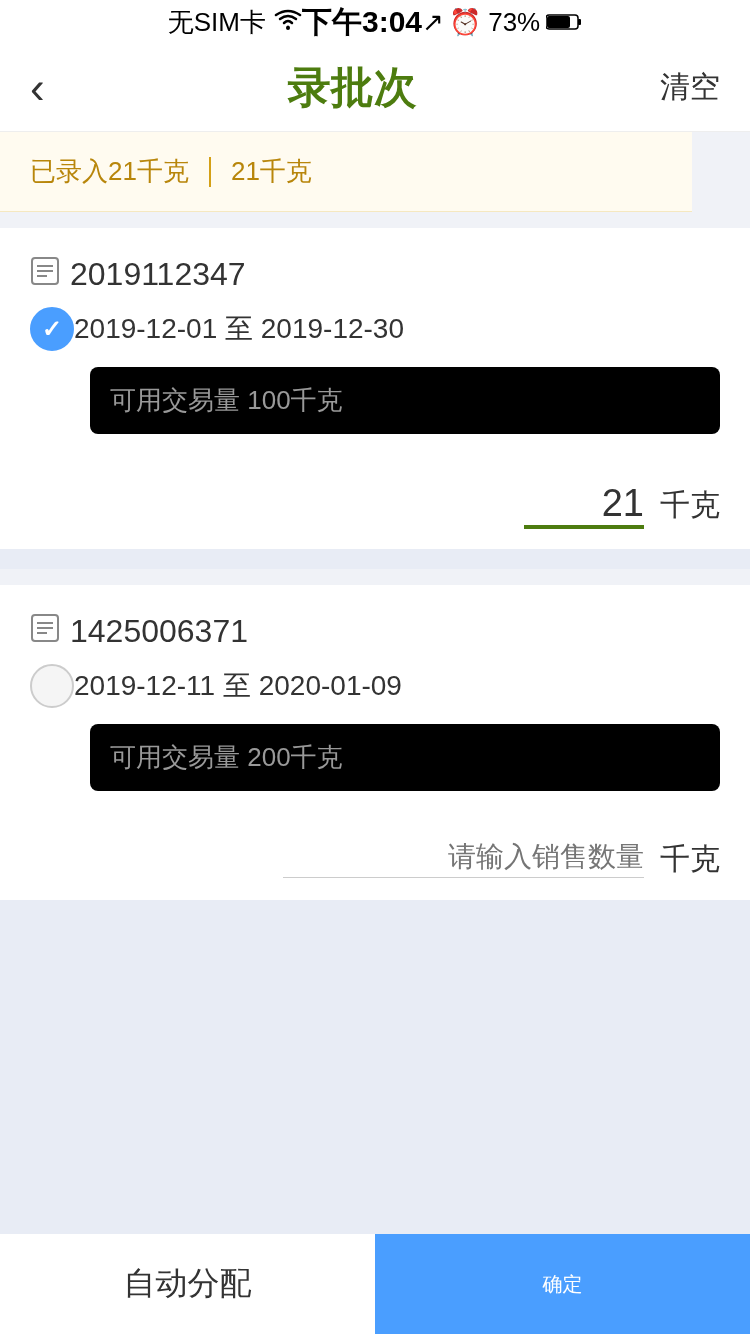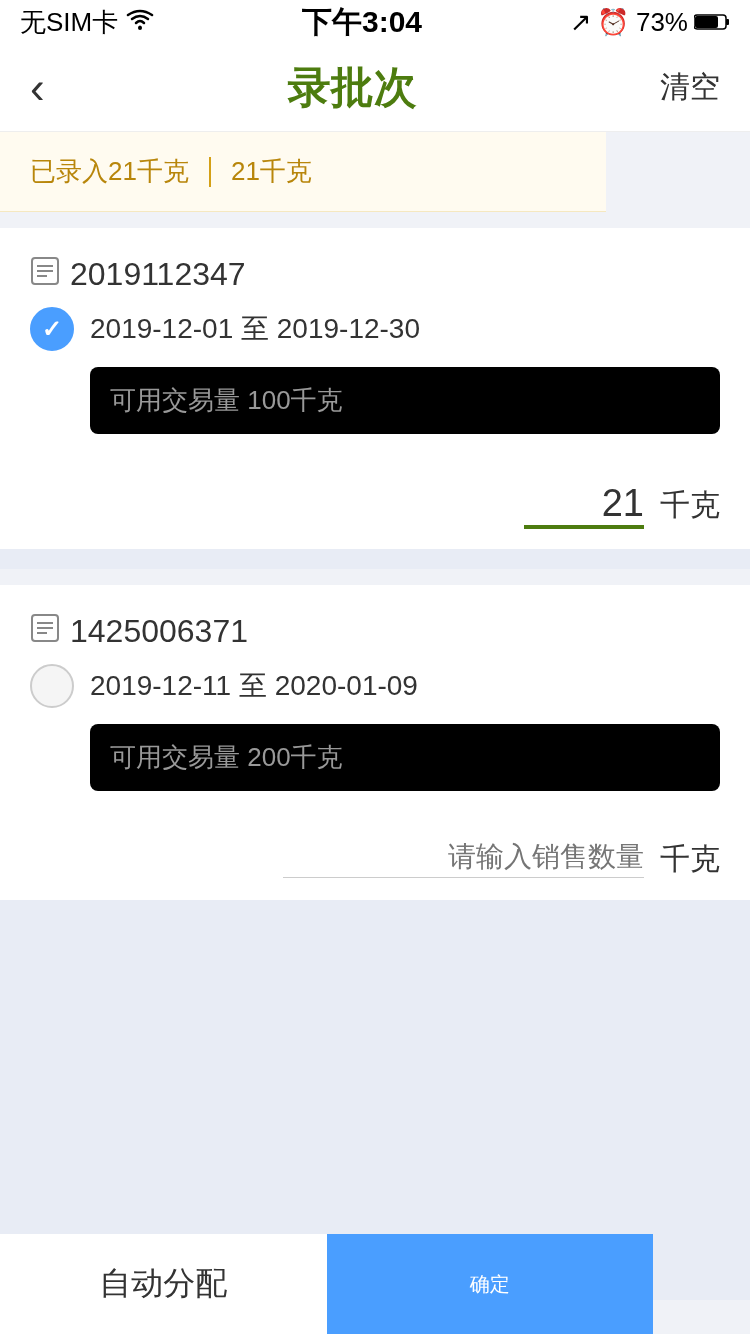--- a/index.html
+++ b/index.html
@@ -12,21 +12,21 @@
       overflow-x: hidden;
     }
 
     
     .status-bar {
       width: 750px;
       height: 44px;
       background: #fff;
       display: flex;
       align-items: center;
-      justify-content: space-between;
+      justify-content: center;
       padding: 0 20px;
       font-size: 28px;
     }
     .status-left {
       display: flex;
       align-items: center;
       gap: 8px;
       font-size: 26px;
       color: #000;
     }
@@ -65,21 +65,21 @@
       color: #4d7c0f;
     }
     .nav-action {
       font-size: 30px;
       color: #333;
       cursor: pointer;
     }
 
     
     .info-banner {
-      width: 606px;
+      width: 692px;
       background: #fffbf0;
       padding: 22px 30px;
       display: flex;
       align-items: center;
       gap: 20px;
       border-bottom: 1px solid #f5e8c0;
     }
     .info-text {
       font-size: 26px;
       color: #b8860b;
@@ -118,21 +118,21 @@
     }
     .batch-id {
       font-size: 32px;
       color: #333;
       font-weight: 500;
     }
 
     .batch-date-row {
       display: flex;
       align-items: center;
-      gap: 16px;
+      gap: 0;
       margin-bottom: 16px;
     }
     .radio-circle {
       width: 44px;
       height: 44px;
       border-radius: 50%;
       border: 2px solid #ccc;
       background: #f5f5f5;
       display: flex;
       align-items: center;
@@ -215,21 +215,21 @@
     .empty-space {
       height: 400px;
       background: #e8ecf5;
     }
 
     
     .bottom-bar {
       position: fixed;
       bottom: 0;
       left: 0;
-      width: 653px;
+      width: 750px;
       height: 100px;
       display: flex;
       align-items: center;
       background: #fff;
     }
     .btn-auto {
       flex: 1;
       height: 100%;
       display: flex;
       align-items: center;

